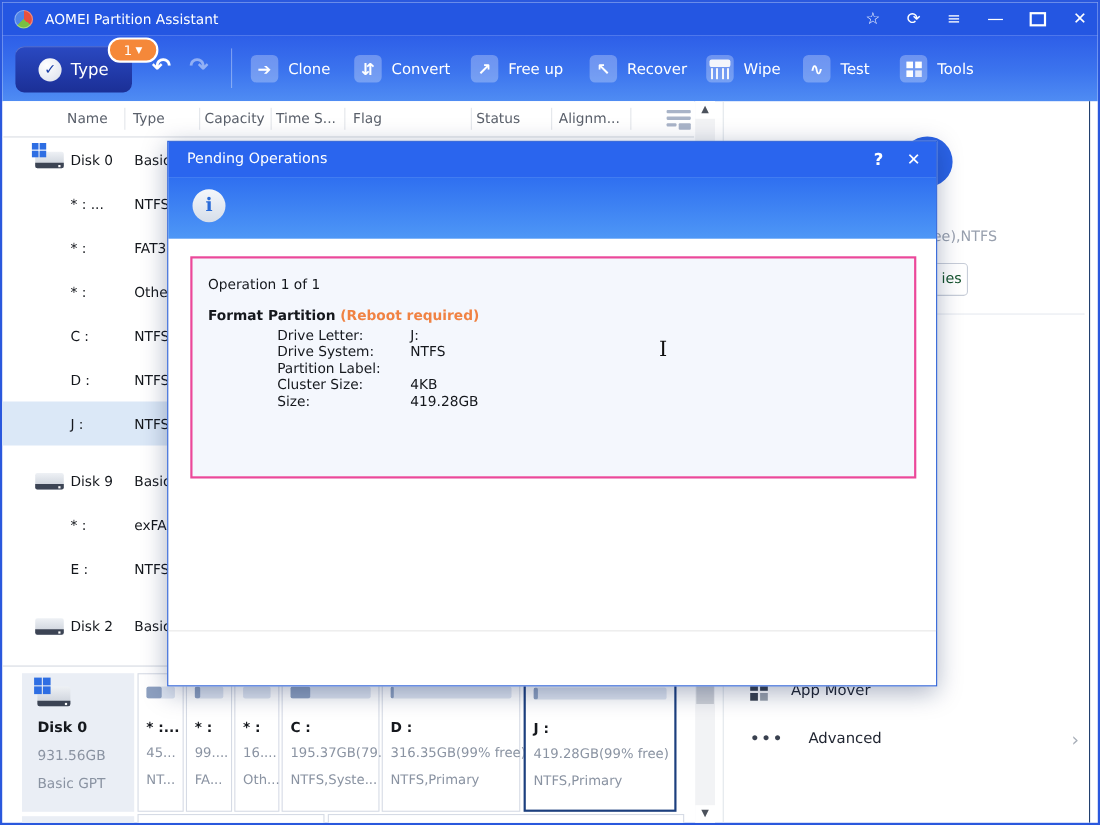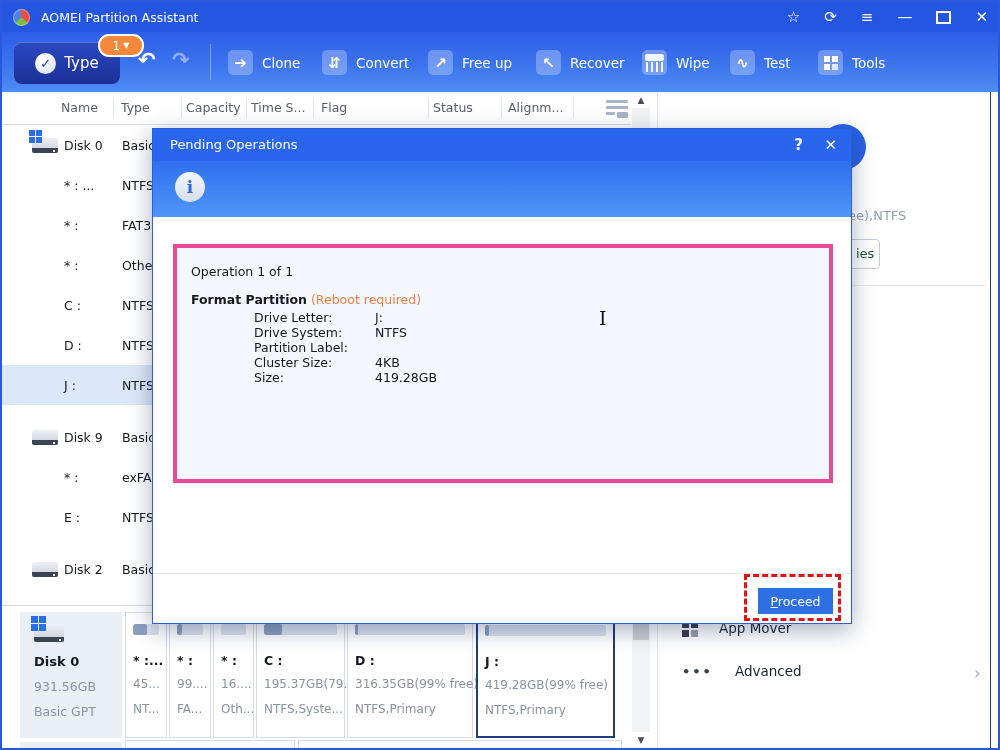--- a/index.html
+++ b/index.html
@@ -93,24 +93,24 @@
   .dlg-title{position:absolute;left:0;top:0;right:0;height:32px;background:#2a65ee;}
   .dlg-title span{position:absolute;left:17px;top:8px;color:#fff;font-size:13px;}
   .dlg-help{position:absolute;right:48px;top:7px;color:#fff;font-size:15px;font-weight:bold;}
   .dlg-close{position:absolute;right:14px;top:7px;color:#fff;font-size:15px;}
   .dlg-banner{position:absolute;left:0;top:32px;right:0;height:56px;background:linear-gradient(180deg,#2f6ff0,#4e97f6);}
   .dlg-info{position:absolute;left:22px;top:11px;width:30px;height:30px;border-radius:50%;
             background:linear-gradient(180deg,#f4f7fb,#d6deea);color:#2a6bd8;
             font-family:"DejaVu Serif","Liberation Serif",serif;font-weight:bold;font-size:17px;
             display:flex;align-items:center;justify-content:center;}
   .dlg-msg{position:absolute;left:64px;top:8px;width:606px;color:#fff;font-size:12.5px;line-height:1.55;}
-  .dlg-box{position:absolute;left:20px;top:115px;width:660px;height:239px;background:#f4f7fd;border:4px solid #ec4899;box-sizing:border-box;}
+  .dlg-box{position:absolute;left:20px;top:104px;width:660px;height:202px;background:#f4f7fd;border:2px solid #ec4899;box-sizing:border-box;}
   .op-head{position:absolute;left:14px;top:16px;}
   .op-title{position:absolute;left:14px;top:44px;font-weight:bold;}
-  .op-title em{font-style:normal;font-weight:normal;color:#f08243;}
+  .op-title em{font-style:normal;font-weight:bold;color:#f08243;}
   .op-row{position:absolute;left:0;width:100%;height:15px;}
   .op-lbl{position:absolute;left:52px;margin-left:25px;}
   .op-val{position:absolute;left:198px;}
   .cursorI{position:absolute;left:446px;top:178px;font-family:"DejaVu Serif","Liberation Serif",serif;
            font-size:19px;color:#101010;z-index:70;}
   .dlg-est{position:absolute;left:28px;top:394px;}
   .dlg-div{position:absolute;left:0;top:444px;width:100%;height:1px;background:#e7e7e7;}
   .reddash{position:absolute;left:591px;top:445px;width:97px;height:47px;border:3px dashed #e31212;box-sizing:border-box;z-index:60;}
   .proceed{position:absolute;left:11px;top:11px;width:75px;height:26px;background:#2e6fe4;color:#fff;
            display:flex;align-items:center;justify-content:center;font-size:12.5px;}
@@ -388,20 +388,15 @@
             <div class="op-val">4KB</div>
           </div>
           <div class="op-row" style="top: 122px;">
             <div class="op-lbl">Size:</div>
             <div class="op-val">419.28GB</div>
           </div>
         </div>
     </div>
     <div class="cursorI">I</div>
     <div class="dlg-div"></div>
-    <div class="reddash">
-      <div class="proceed">
-        <span>Proceed</span>
-      </div>
-    </div>
   </div>
 
 </div>
 
 </body></html>

